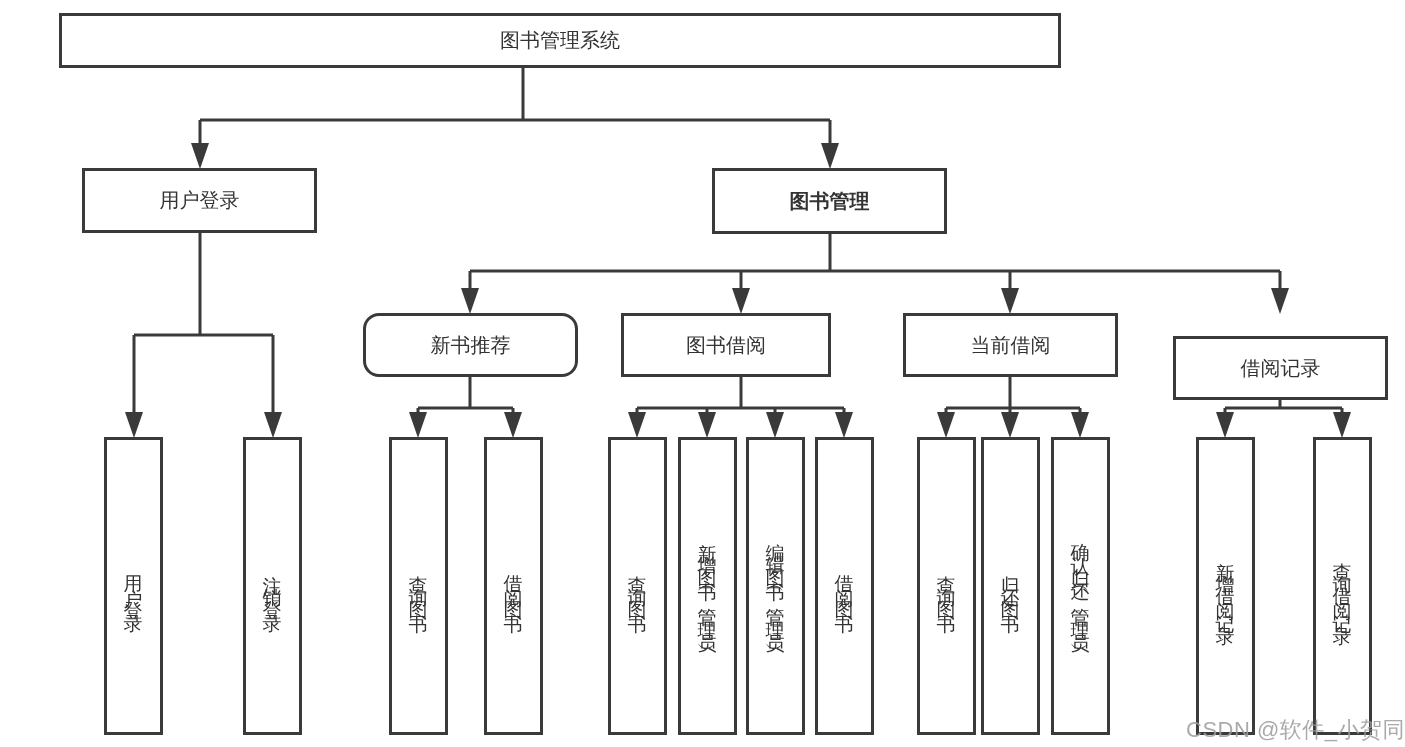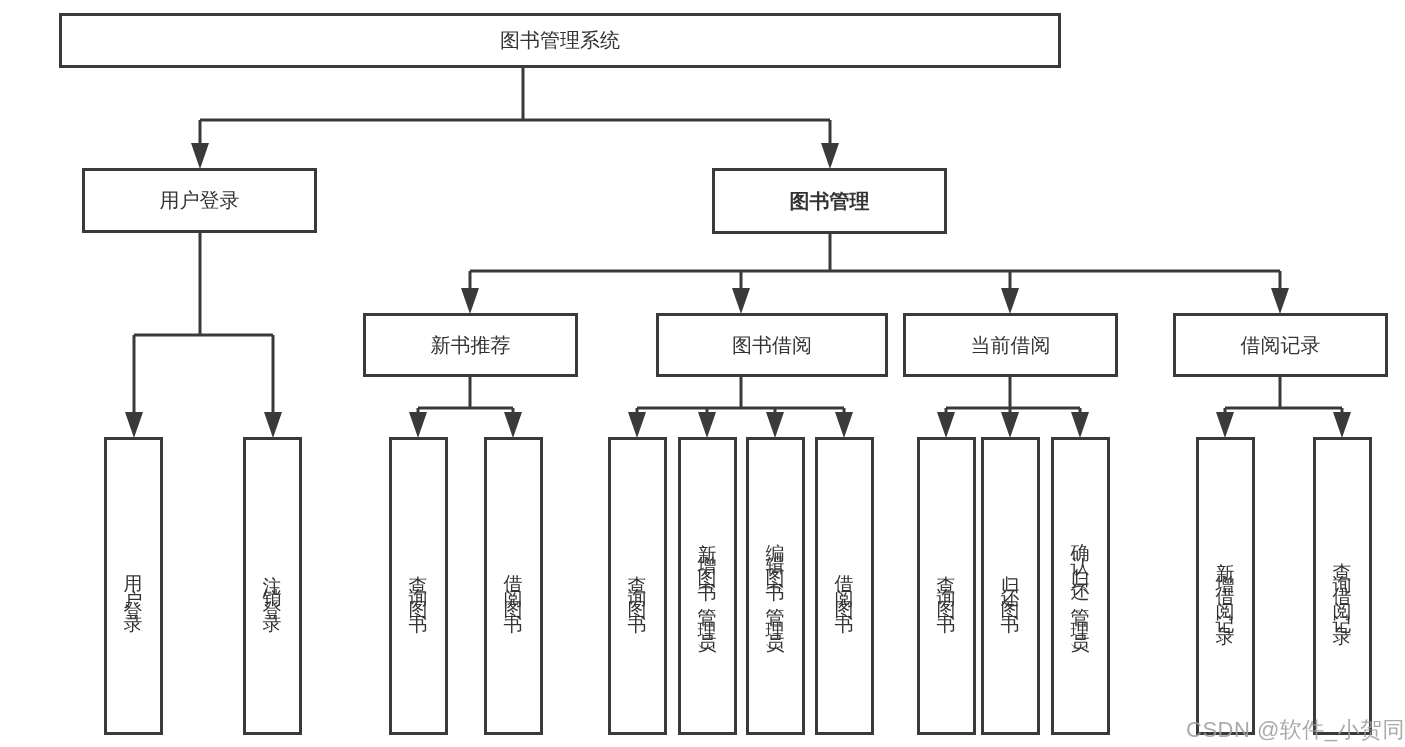--- a/index.html
+++ b/index.html
@@ -17,24 +17,24 @@
     background:#ffffff;
     border:3px solid #3a3a3a;
     display:flex;align-items:center;justify-content:center;
     color:#333333;
     z-index:2;
   }
   .n-root{left:22px;top:13px;width:1002px;height:55px;font-size:20px;margin-left:37px;}
   .n-l2a{left:82px;top:168px;width:235px;height:65px;font-size:20px;}
   .n-l2b{left:712px;top:168px;width:235px;height:66px;font-size:20px;font-weight:bold;}
   .n-l3{top:313px;width:215px;height:64px;font-size:20px;}
-  .n-l3a{left:363px;}
-  .n-l3b{left:656px;width:232px;justify-content:center;}
+  .n-l3a{left:363px;border-radius:16px;}
+  .n-l3b{left:621px;width:210px;justify-content:center;}
   .n-l3c{left:903px;font-family:Liberation Serif, serif;}
-  .n-l3d{left:1173px;}
+  .n-l3d{left:1173px;margin-top:23px;}
   .leaf{top:437px;width:59px;height:298px;font-size:19px;}
   .leaf .vtext{
     writing-mode:vertical-rl;
     text-orientation:mixed;
     letter-spacing:13px;
     line-height:1;
     white-space:nowrap;
   }
   .lf0{left:104px;} .lf1{left:243px;}
   .lf2{left:389px;} .lf3{left:484px;}

